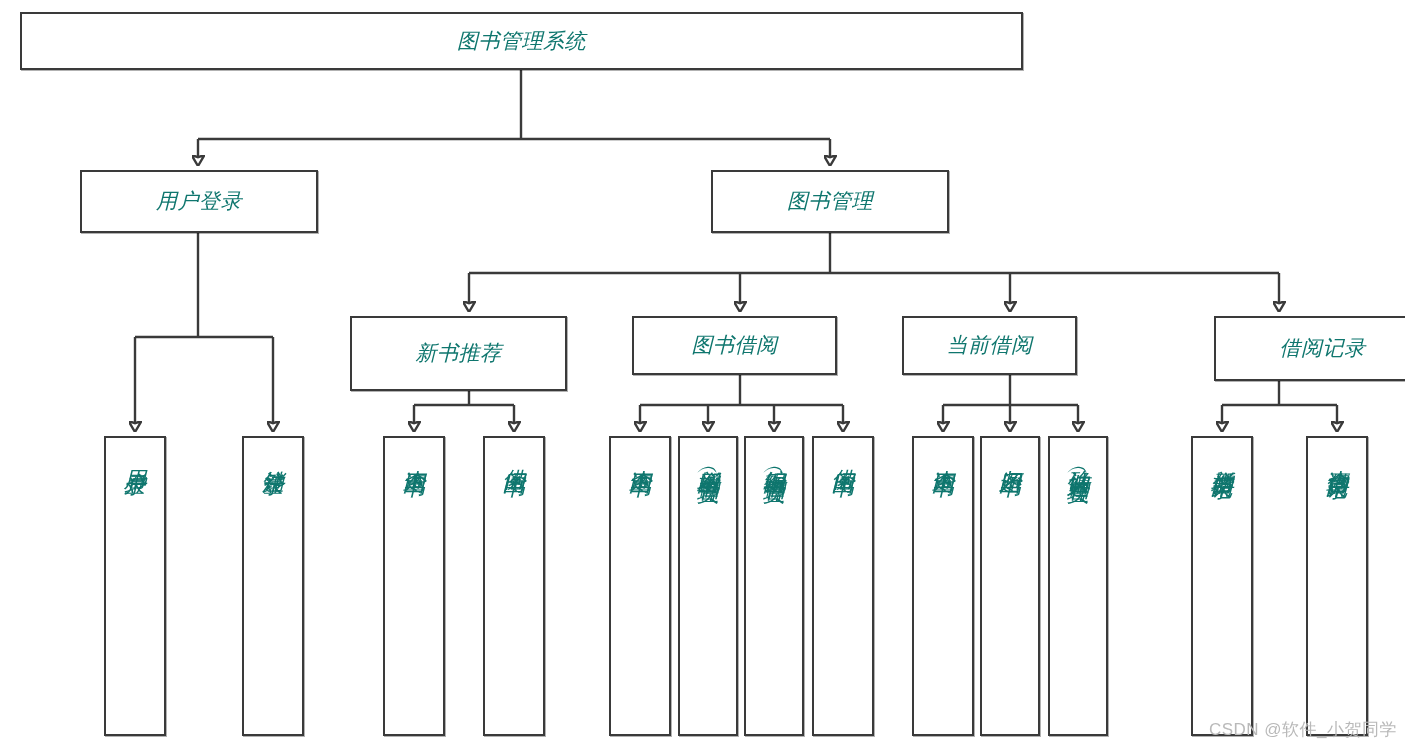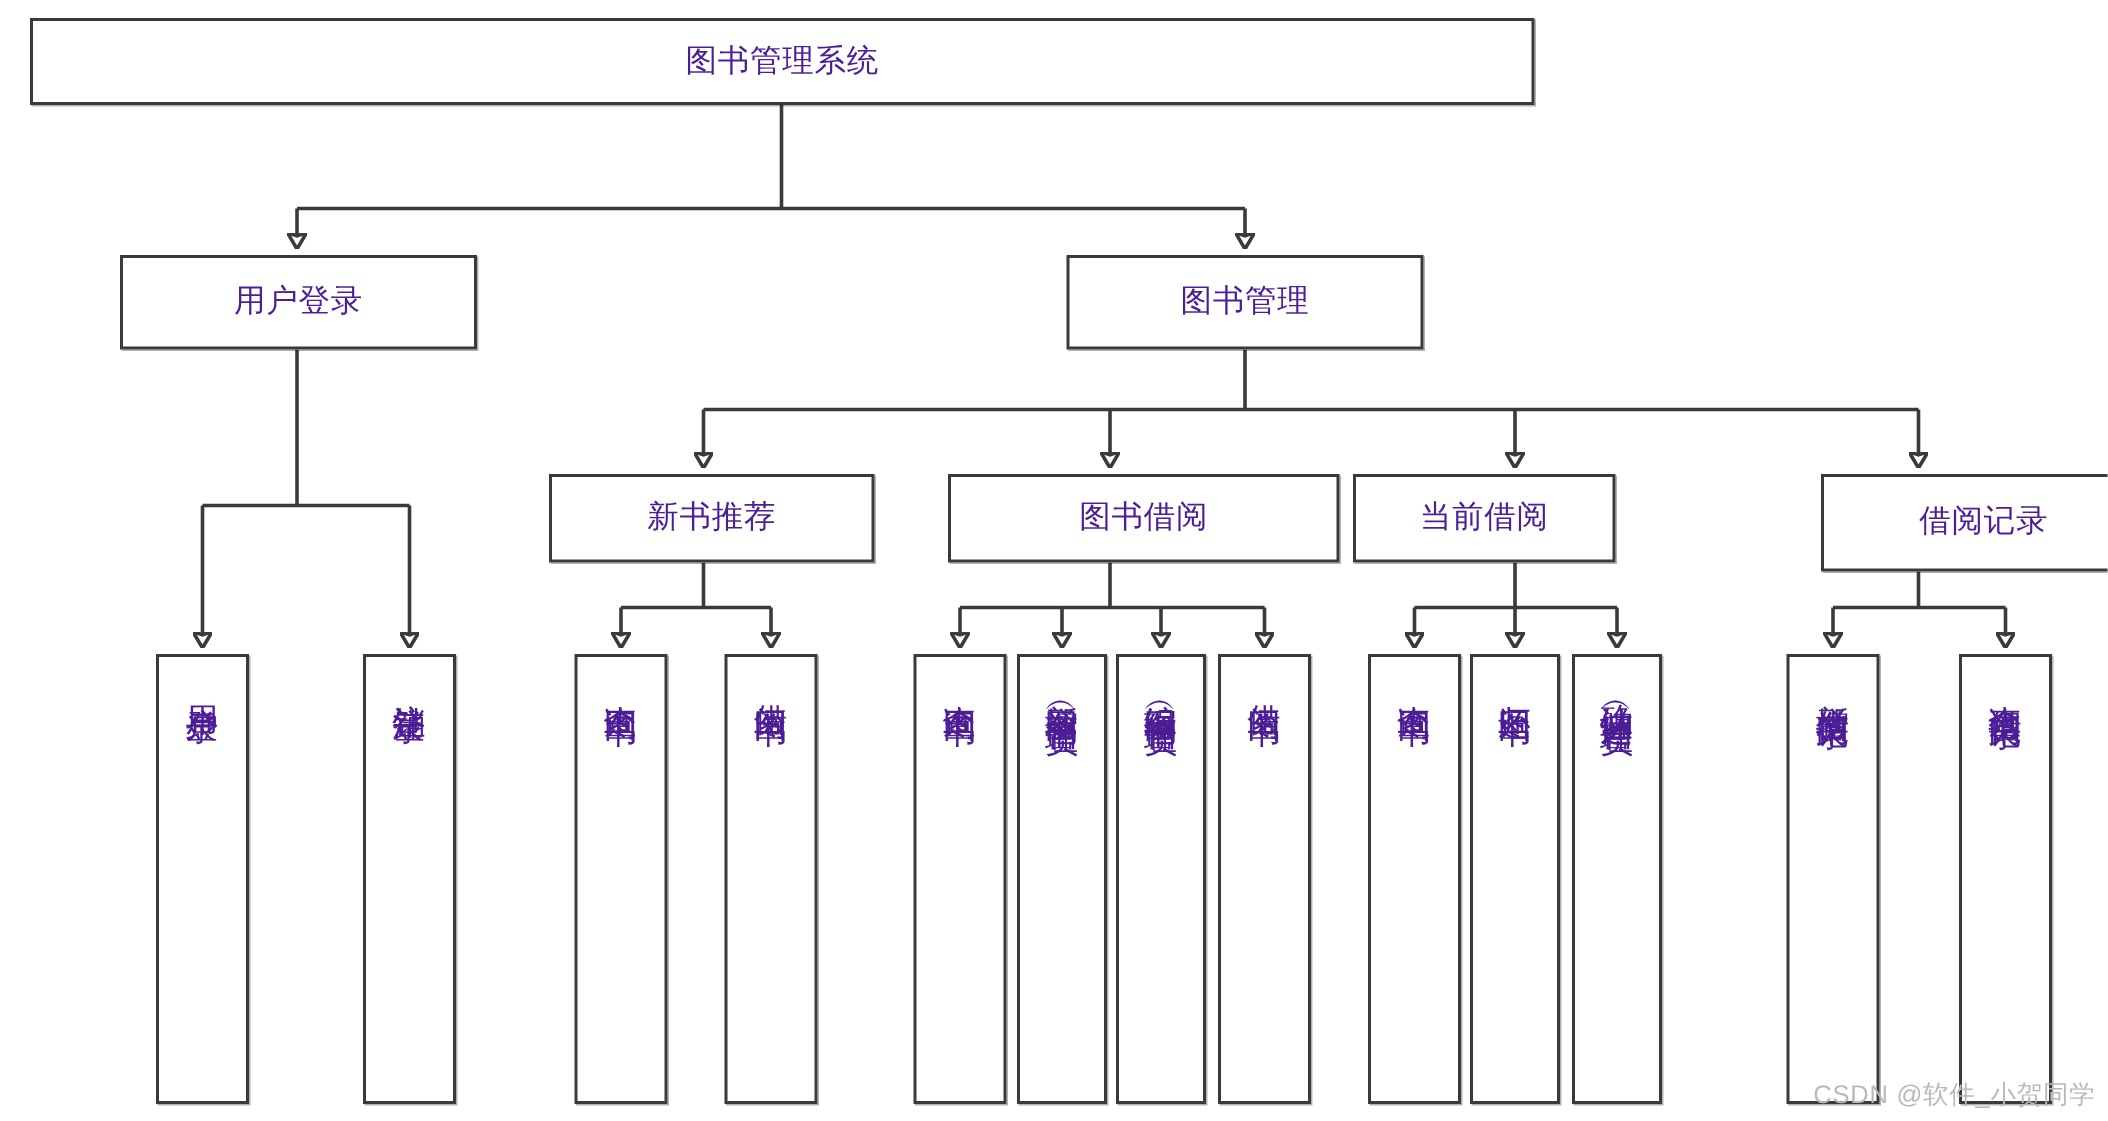--- a/index.html
+++ b/index.html
@@ -25,27 +25,28 @@
     position: absolute;
     box-sizing: border-box;
     background: #ffffff;
     border: 2px solid #3a3a3a;
     box-shadow: 1px 1px 0 rgba(0,0,0,0.30);
     display: flex;
     align-items: center;
     justify-content: center;
   }
   .node-label {
-    color: #4c1d95;
+    color: #0f766e;
     font-size: 21px;
     line-height: 1.18;
     letter-spacing: 0.5px;
     white-space: nowrap;
     text-align: right;
     user-select: none;
+    font-style: italic;
   }
   .node-box.vertical {
     align-items: flex-start;
     justify-content: center;
     padding-top: 14px;
   }
   .node-box.vertical .node-label {
     writing-mode: vertical-rl;
     text-orientation: upright;
     font-size: 22px;
@@ -137,25 +138,25 @@
   </div>
 
   <div class="node-box" style="left:80px; top:170px; width:238px; height:63px;">
     <span class="node-label">用户登录</span>
   </div>
 
   <div class="node-box" style="left:711px; top:170px; width:238px; height:63px;">
     <span class="node-label">图书管理</span>
   </div>
 
-  <div class="node-box" style="left:366px; top:316px; width:217px; height:59px;">
+  <div class="node-box" style="left:350px; top:316px; width:217px; height:75px;">
     <span class="node-label">新书推荐</span>
   </div>
 
-  <div class="node-box" style="left:632px; top:316px; width:261px; height:59px;">
+  <div class="node-box" style="left:632px; top:316px; width:205px; height:59px;">
     <span class="node-label">图书借阅</span>
   </div>
 
   <div class="node-box" style="left:902px; top:316px; width:175px; height:59px;">
     <span class="node-label">当前借阅</span>
   </div>
 
   <div class="node-box" style="left:1214px; top:316px; width:217px; height:65px;">
     <span class="node-label">借阅记录</span>
   </div>

